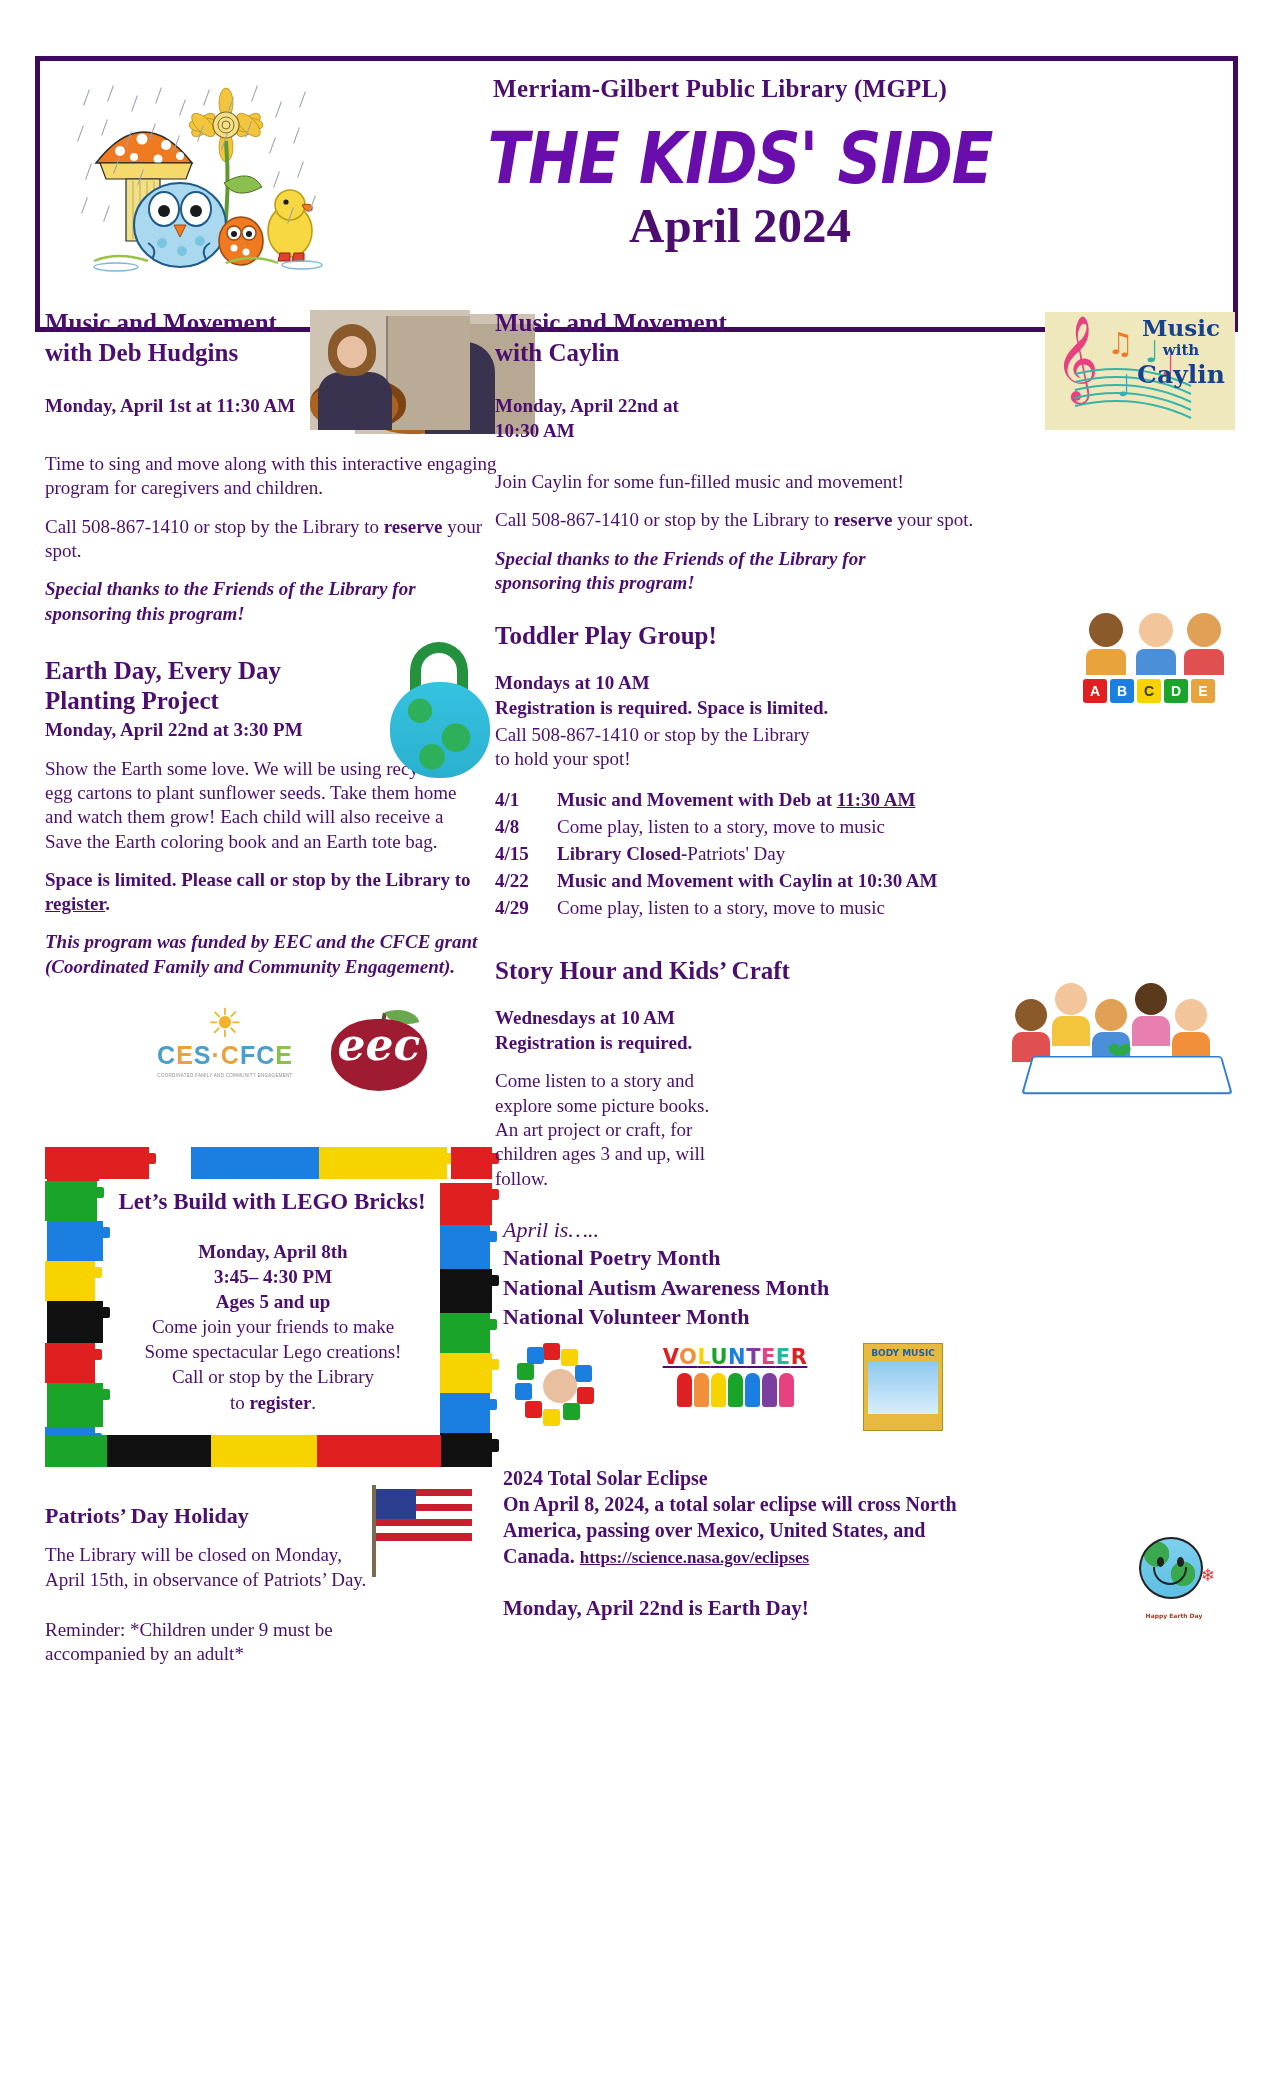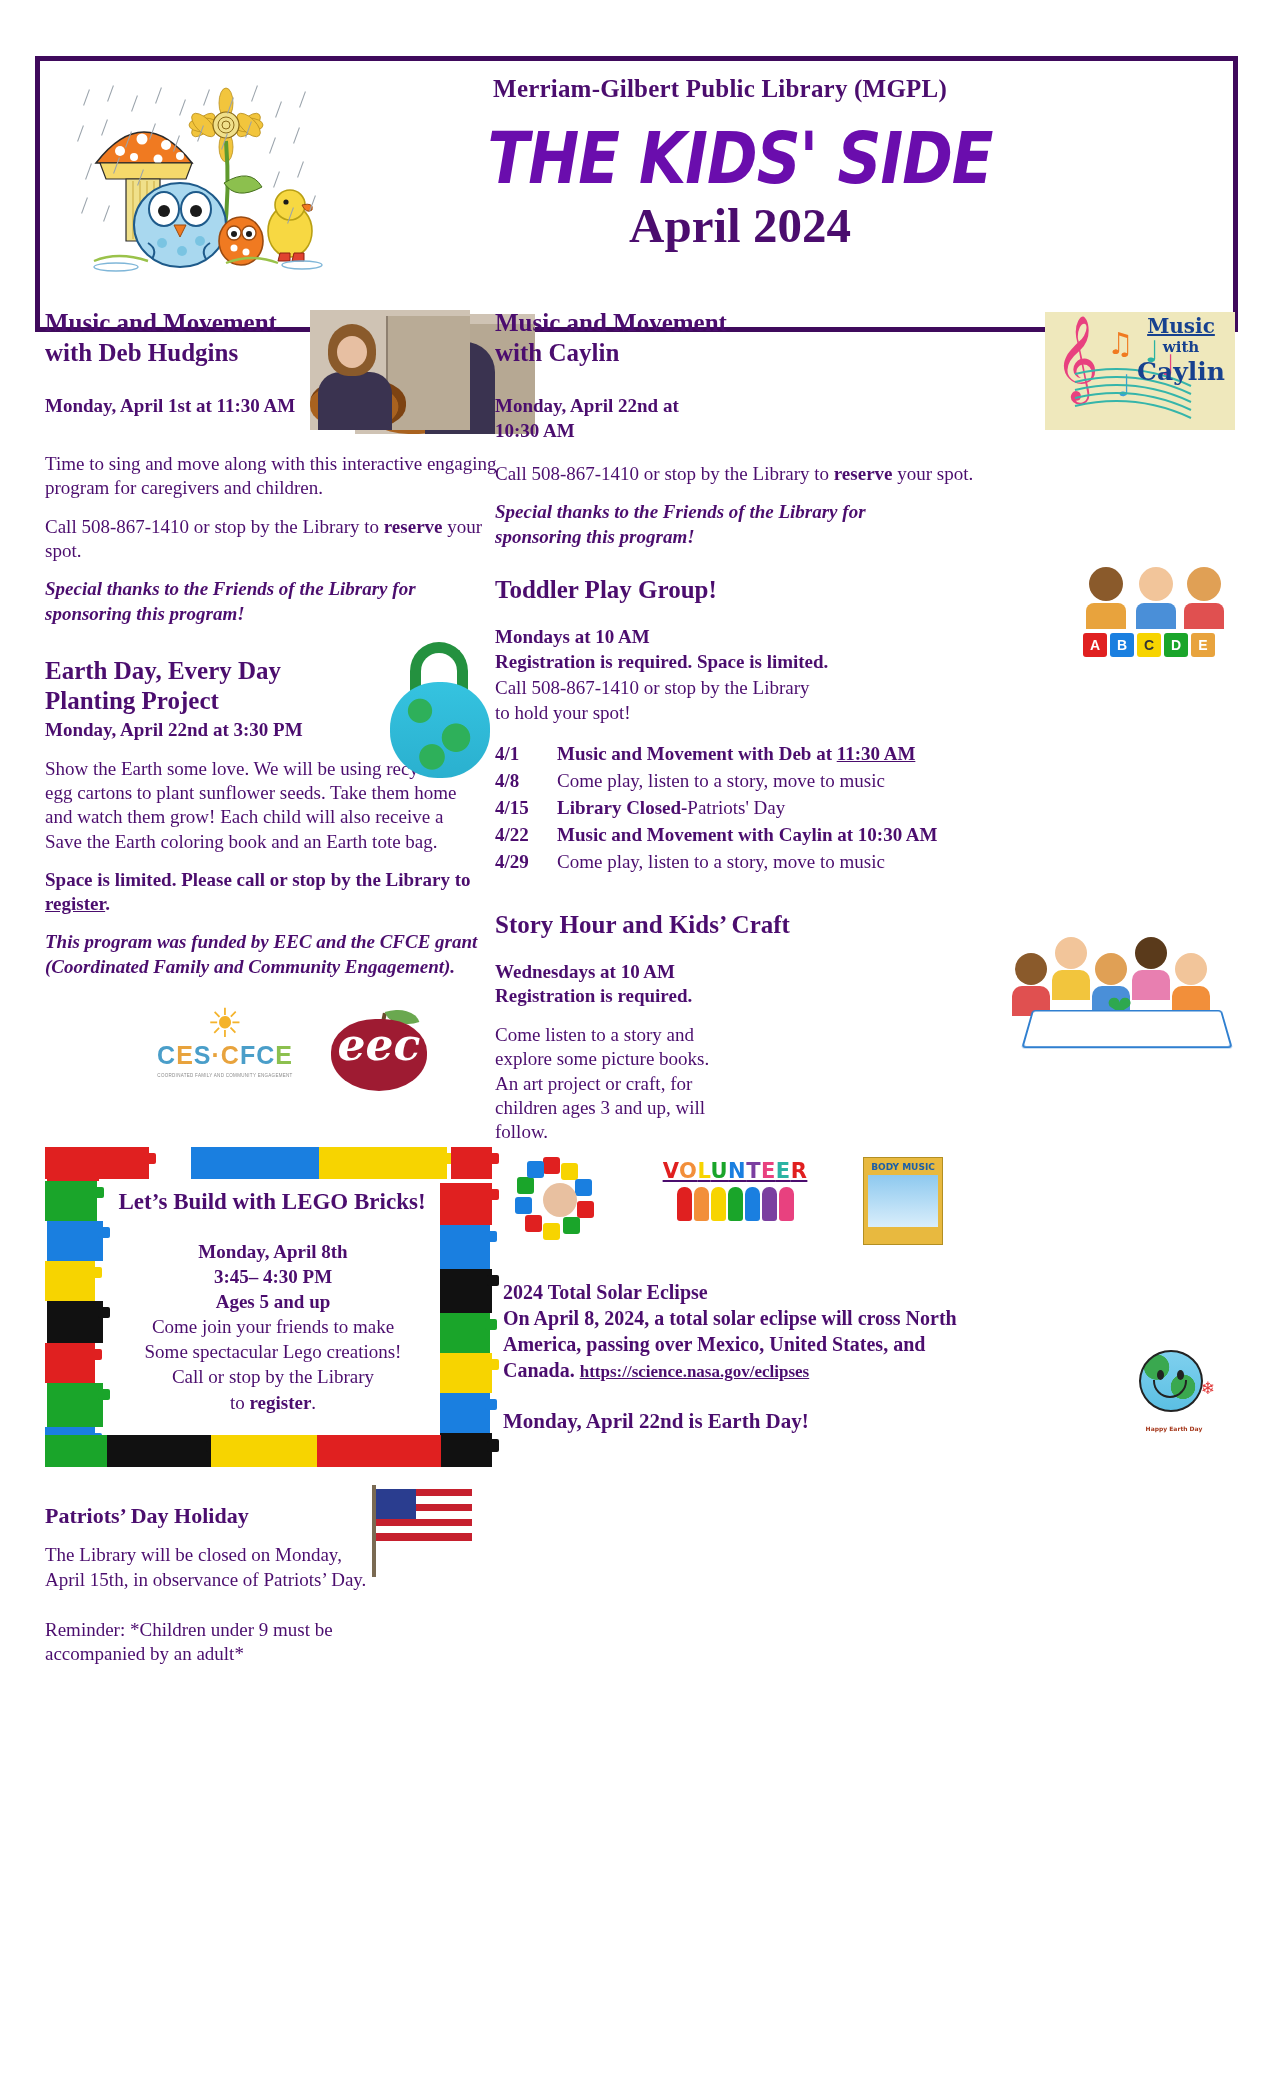--- a/index.html
+++ b/index.html
@@ -116,21 +116,21 @@
   
   .caylin-logo {
     position:absolute; right:0px; top:4px; width:190px; height:118px;
     background:#efe8bc; overflow:hidden;
   }
   .caylin-logo .txt {
     position:absolute; right:8px; top:4px; width:92px;
     text-align:center; color:#17418f;
     font-family:"DejaVu Serif", serif; font-weight:bold;
   }
-  .caylin-logo .l1 { font-size:20px; line-height:1;text-decoration:underline; }
+  .caylin-logo .l1 { font-size:23px; line-height:1; }
   .caylin-logo .l2 { font-size:15px; line-height:1.5; }
   .caylin-logo .l3 { font-size:25px; line-height:1; }
   .clef {
     position:absolute; left:10px; top:14px; font-size:74px; color:#e8417f;
     line-height:.85; font-family:"DejaVu Sans", sans-serif;
   }
   .note { position:absolute; font-size:30px; font-family:"DejaVu Sans", sans-serif; }
 
   
   .earth-tote {
@@ -566,20 +566,21 @@
     <h2 class="sect" style="width:420px">
       <span>Music and Movement</span><br>
       <span>with Caylin</span>
     </h2>
     <div class="when" style="margin-top:26px;">
       <span>Monday, April 22nd at</span><br>
       <span>10:30 AM</span>
     </div>
   </div>
 
+  <p class="body" style="margin-top:22px">Join Caylin for some fun-filled music and movement!</p>
   <p class="body"><span>Call 508-867-1410 or stop by the Library to </span><b class="b">reserve</b><span> your spot.</span></p>
   <p class="body ital" style="width:400px">Special thanks to the Friends of the Library for sponsoring this program!</p>
 
   <div style="position:relative; margin-top:26px;">
     <div class="toddler-art">
       <div class="kid" style="left:6px;">
         <div class="h" style="background:#8a5a2b"></div>
           <div class="t" style="background:#e8a33d"></div>
       </div>
       <div class="kid" style="left:56px;">
@@ -656,20 +657,26 @@
       <div class="heart">❤</div>
       <div class="book"></div>
     </div>
 
     <h2 class="sect">Story Hour and Kids’ Craft</h2>
     <div class="when" style="margin-top:20px;">Wednesdays at 10 AM</div>
     <div class="when" style="margin-top:0;">Registration is required.</div>
     <p class="body" style="width:215px">Come listen to a story and explore some picture books.  An art project or craft, for children ages 3 and up, will follow.</p>
   </div>
 
+  <div style="margin-top:26px; padding-left:8px;">
+    <p class="aprilis">April is…..</p>
+    <div class="monthline">National Poetry Month</div>
+    <div class="monthline">National Autism Awareness Month</div>
+    <div class="monthline">National Volunteer Month</div>
+  </div>
 
   <div class="mini-logos">
     <div class="autism">
       <div class="puzzle" style="left:30px; top:0;  background:#e02020"></div>
       <div class="puzzle" style="left:48px; top:6px; background:#f7d400"></div>
       <div class="puzzle" style="left:62px; top:22px;background:#1a7fe0"></div>
       <div class="puzzle" style="left:64px; top:44px;background:#e02020"></div>
       <div class="puzzle" style="left:50px; top:60px;background:#1aa52a"></div>
       <div class="puzzle" style="left:30px; top:66px;background:#f7d400"></div>
       <div class="puzzle" style="left:12px; top:58px;background:#e02020"></div>

